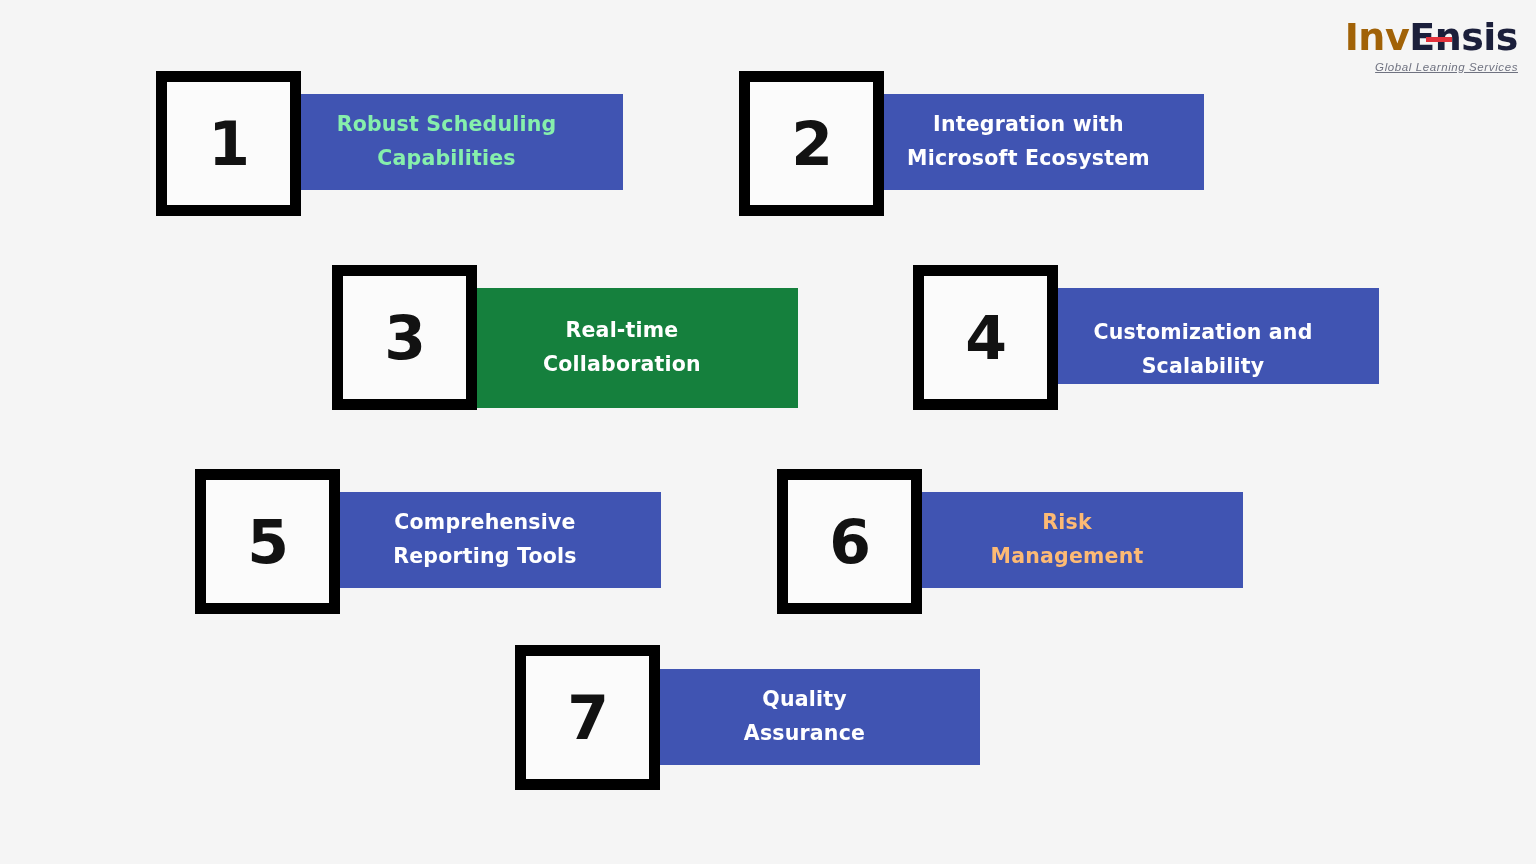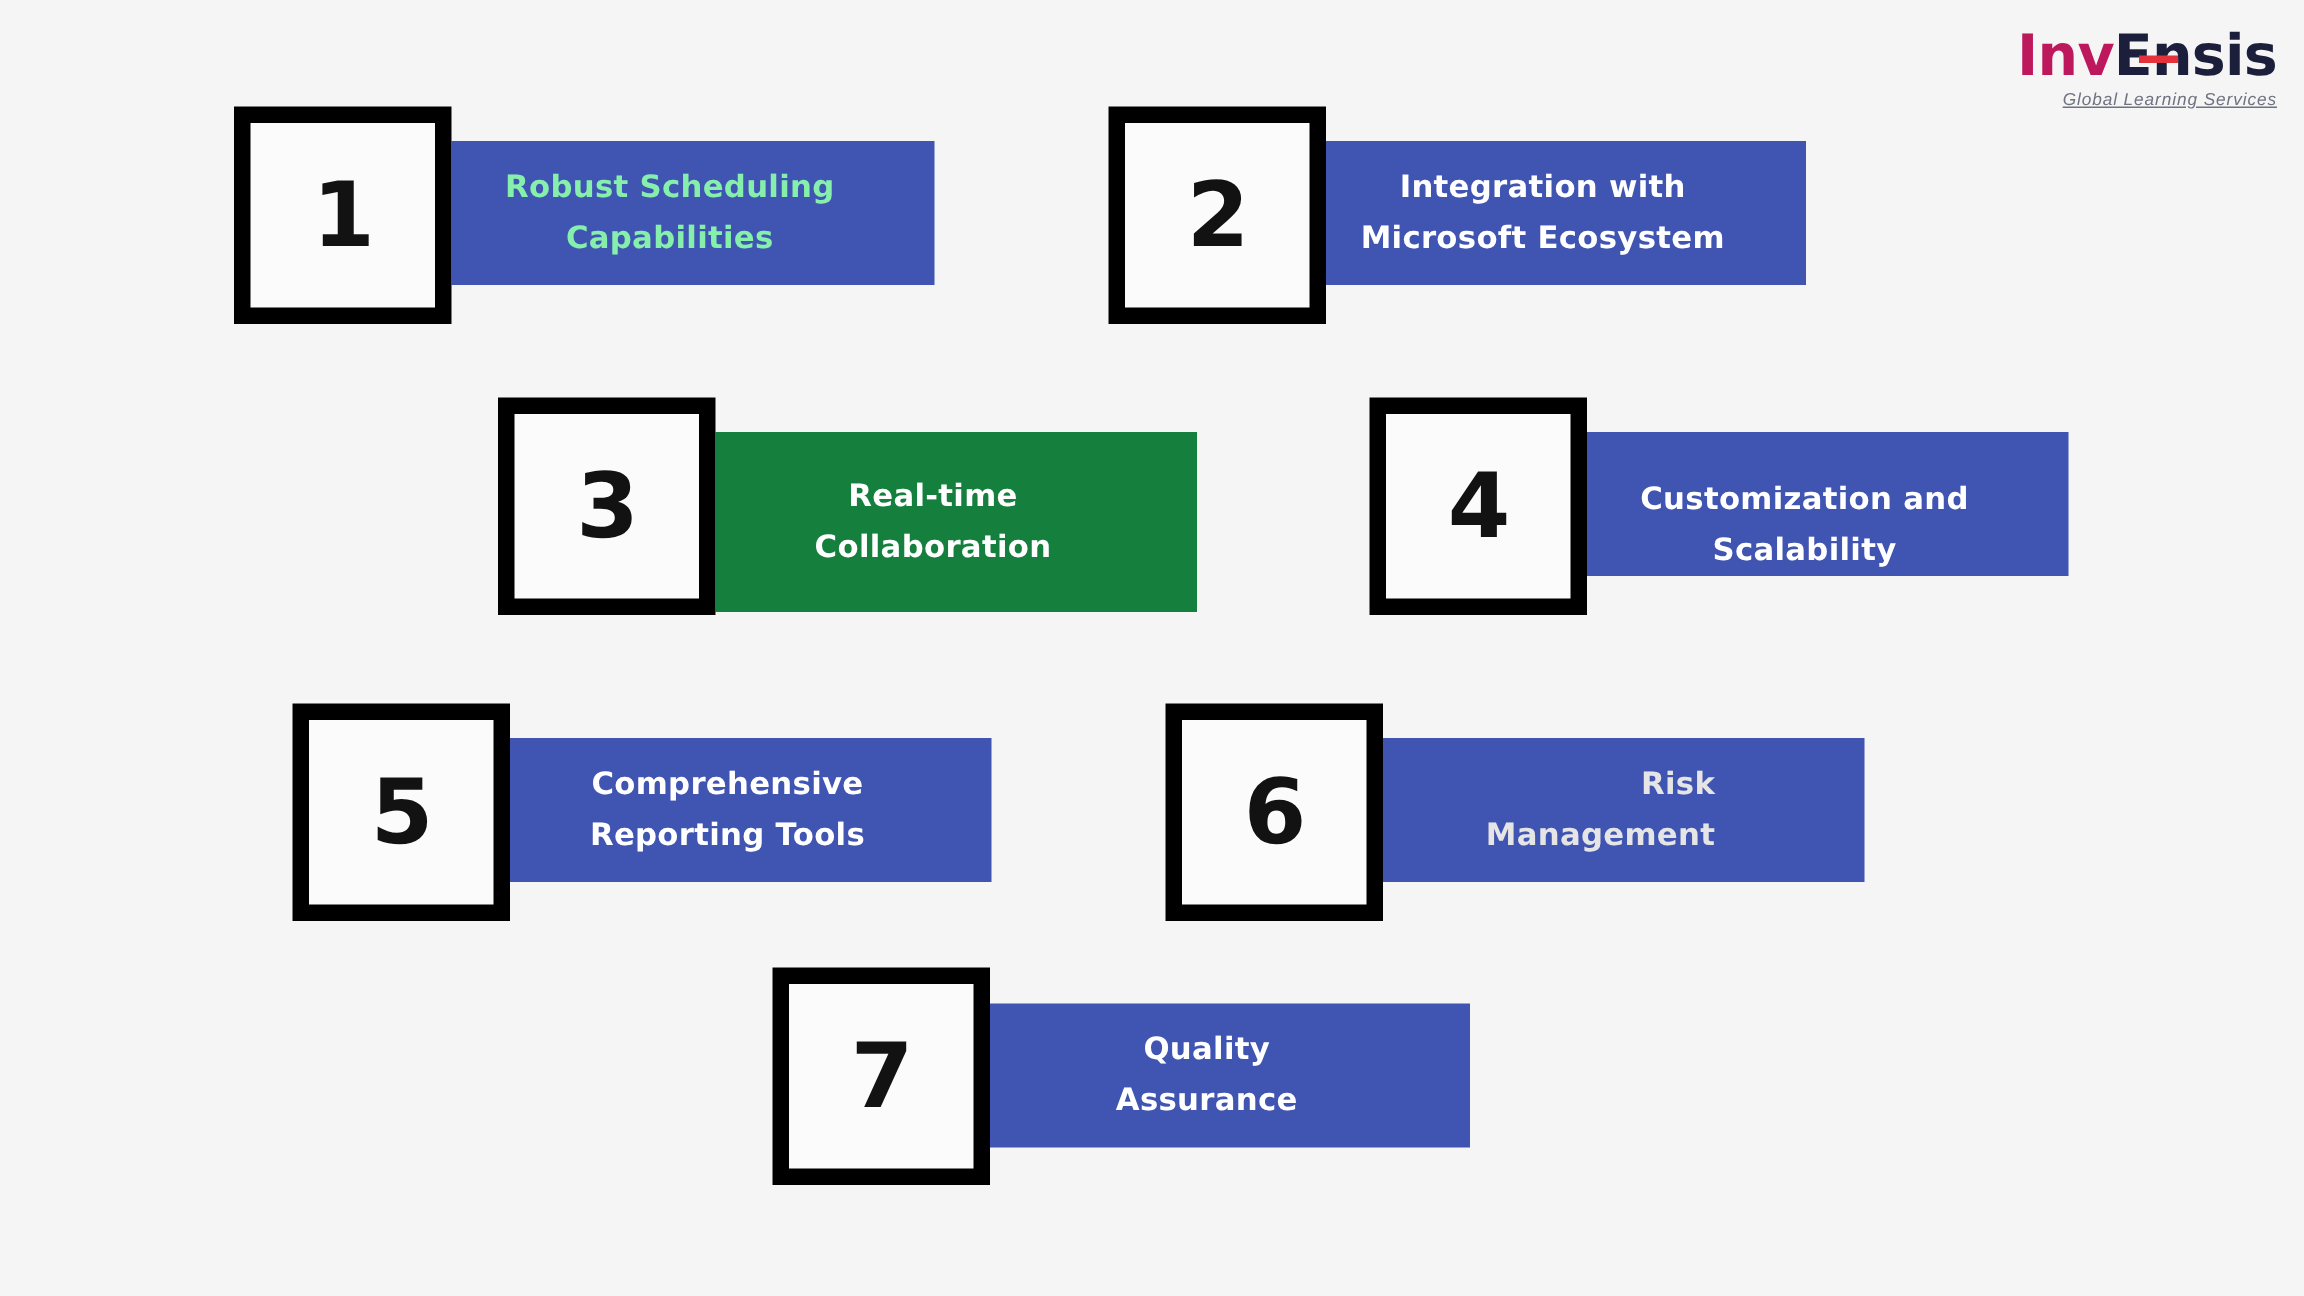--- a/index.html
+++ b/index.html
@@ -113,21 +113,21 @@
     color: #121212;
     letter-spacing: -1px;
   }
 </style>
 </head>
 <body style="background: rgb(245, 245, 245);">
 
 <div id="stage" style="width: 1536px; height: 864px; background: rgb(245, 245, 245);">
 
   <div class="logo-block">
-    <span class="logo-wordmark"><span class="lg-a" style="color: #be185d; margin-top: 21px;">Inv</span><span class="lg-e" style="color: rgb(27, 31, 59);">E</span><span class="lg-a" style="color: rgb(27, 31, 59);">nsis</span><span class="logo-bar" style="background: rgb(227, 50, 60);"></span></span>
+    <span class="logo-wordmark"><span class="lg-a" style="color: #a16207; margin-top: 21px;">Inv</span><span class="lg-e" style="color: rgb(27, 31, 59);">E</span><span class="lg-a" style="color: rgb(27, 31, 59);">nsis</span><span class="logo-bar" style="background: rgb(227, 50, 60);"></span></span>
     <span class="logo-tagline" style="color: rgb(111, 114, 128); text-decoration: underline;">Global Learning Services</span>
   </div>
 
   <div class="card">
     <div class="bar" style="left: 270px; top: 94px; width: 353px; height: 96px; background: rgb(64, 84, 178);">
       <span class="bar-label" style="color: #86efac;">Robust Scheduling
 Capabilities</span>
     </div>
     <div class="numbox" style="left: 156px; top: 71px; border-color: rgb(0, 0, 0); background: rgb(251, 251, 251);">
       <span class="numbox-value" style="color: rgb(18, 18, 18);">1</span>
@@ -169,21 +169,21 @@
       <span class="bar-label" style="color: rgb(255, 255, 255);">Comprehensive
 Reporting Tools</span>
     </div>
     <div class="numbox" style="left: 195px; top: 469px; border-color: rgb(0, 0, 0); background: rgb(251, 251, 251);">
       <span class="numbox-value" style="color: rgb(18, 18, 18);">5</span>
     </div>
   </div>
 
   <div class="card">
     <div class="bar" style="left: 891px; top: 492px; width: 352px; height: 96px; background: rgb(64, 84, 178);">
-      <span class="bar-label" style="color: #e5e5e5; text-align: right;">Risk
+      <span class="bar-label" style="color: #fdba74;">Risk
 Management</span>
     </div>
     <div class="numbox" style="left: 777px; top: 469px; border-color: rgb(0, 0, 0); background: rgb(251, 251, 251);">
       <span class="numbox-value" style="color: rgb(18, 18, 18);">6</span>
     </div>
   </div>
 
   <div class="card">
     <div class="bar" style="left: 629px; top: 669px; width: 351px; height: 96px; background: rgb(64, 84, 178);">
       <span class="bar-label" style="color: rgb(255, 255, 255);">Quality

